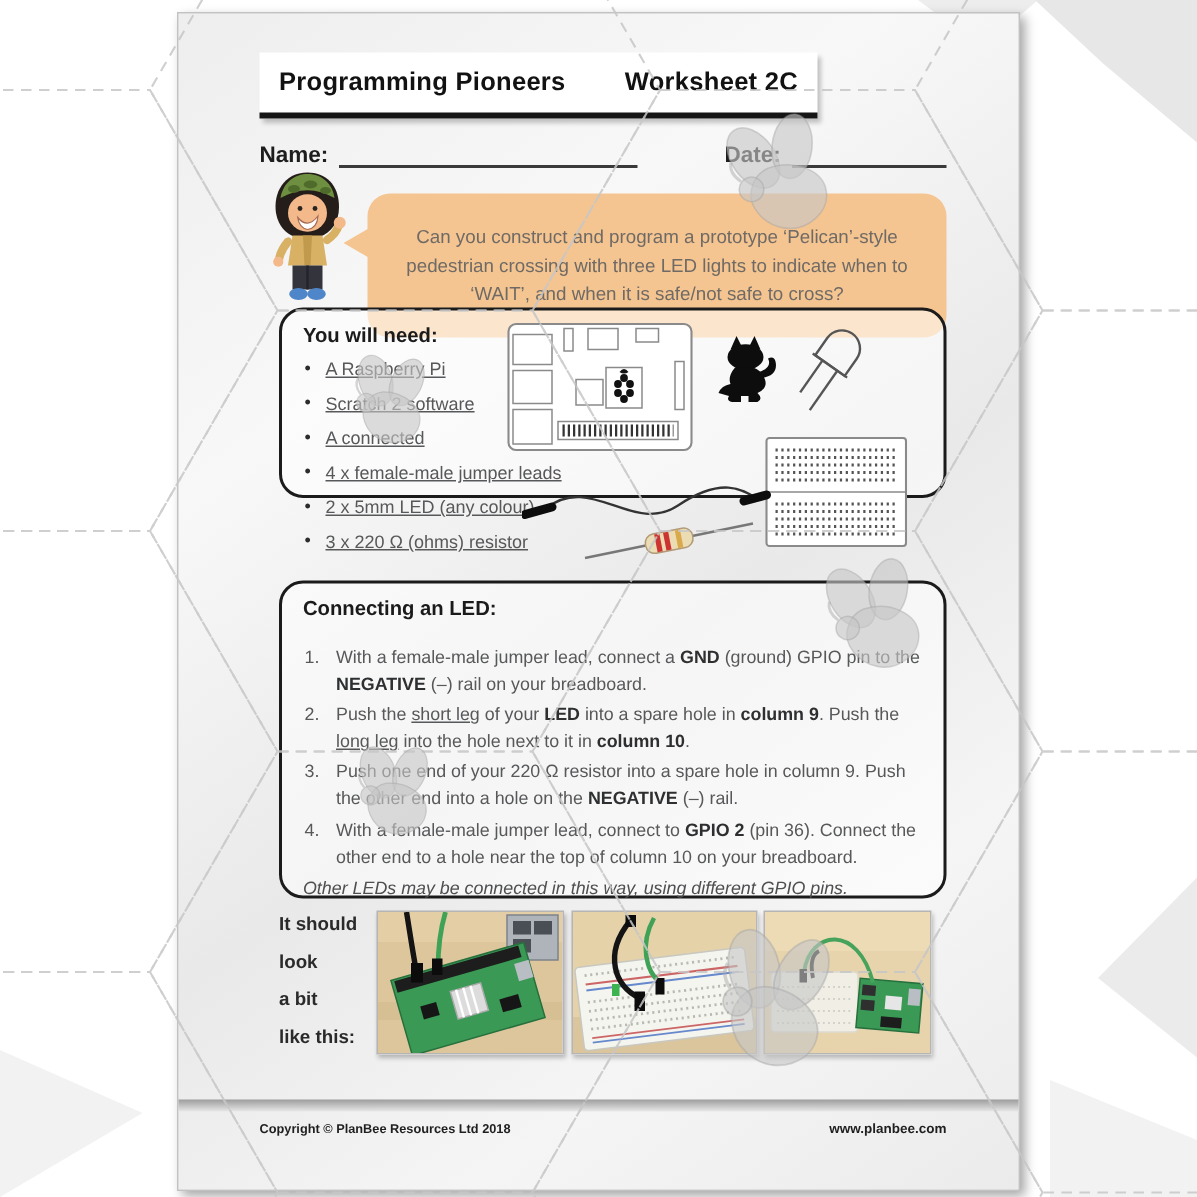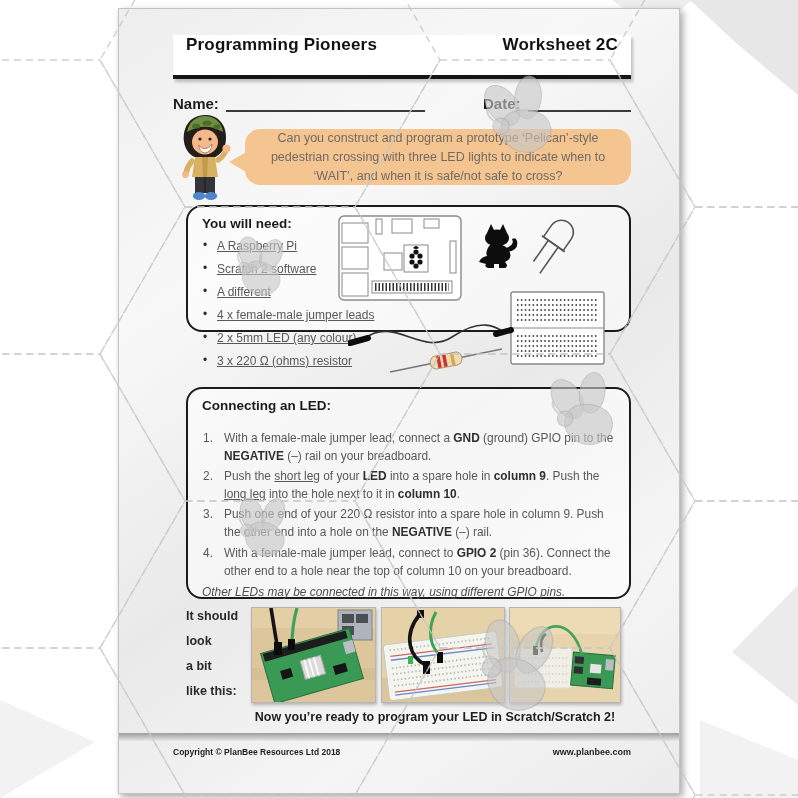--- a/index.html
+++ b/index.html
@@ -5,32 +5,32 @@
   html,body{margin:0;padding:0;background:#ffffff;}
   .canvas{position:relative;width:798px;height:798px;background:#fff;overflow:hidden;
           font-family:"Liberation Sans",sans-serif;}
   svg{display:block;}
   .backdrop{position:absolute;left:0;top:0;z-index:0;}
   
   .page{position:absolute;left:118px;top:8px;width:560px;height:784px;z-index:1;
         background:linear-gradient(145deg,#eeeeee 0%,#f8f8f8 28%,#e9e9e9 55%,#f5f5f5 78%,#ebebeb 100%);
         border:1px solid #c2c2c2;box-shadow:3px 3px 7px rgba(0,0,0,.35);}
   
-  .header-box{position:absolute;left:54px;top:26px;width:458px;height:44px;background:#fff;
+  .header-box{position:absolute;left:54px;top:26px;width:372px;height:44px;background:#fff;
         border-bottom:4px solid #151515;box-shadow:2px 3px 3px rgba(0,0,0,.22);
-        display:flex;justify-content:space-between;align-items:flex-start;padding:0 13px;box-sizing:border-box;}
+        display:flex;justify-content:space-between;align-items:center;padding:0 13px;box-sizing:border-box;}
   .header-box span{font-weight:bold;font-size:17px;color:#121212;letter-spacing:.2px;}
   
   .nd-group{position:absolute;display:flex;align-items:center;}
   .nd-label{font-weight:bold;font-size:15px;color:#1d1d1d;margin-right:7px;}
   .nd-line{border-bottom:2px solid #3a3a3a;height:15px;flex:1;}
   
   .avatar{position:absolute;left:55px;top:102px;}
   .bubble{position:absolute;left:126px;top:120px;width:386px;box-sizing:border-box;
-        background:#f5c591;border-radius:15px;padding:0 18px;}
+        background:#f5c591;border-radius:15px;padding:20px 18px;}
   .bubble p{margin:0;font-size:12.5px;line-height:1.5;color:#6f6a65;text-align:center;}
   .bubble-tail{position:absolute;left:-16px;top:22px;width:0;height:0;
         border-top:11px solid transparent;border-bottom:11px solid transparent;border-right:19px solid #f5c591;}
   
   .box{position:absolute;left:67px;width:445px;border:2px solid #1b1b1b;border-radius:16px;
         background:rgba(255,255,255,.55);box-sizing:border-box;}
   .need-box{top:196px;height:127px;}
   .connect-box{top:378px;height:212px;}
   .box-title{font-weight:bold;font-size:13.5px;color:#1b1b1b;padding:9px 0 0 14px;}
   .need-list{list-style:none;margin:8px 0 0 14px;padding:0;width:212px;}
@@ -118,21 +118,21 @@
     <div class="bubble">
       <div class="bubble-tail"></div>
       <p>Can you construct and program a prototype ‘Pelican’-style pedestrian crossing with three LED lights to indicate when to ‘WAIT’, and when it is safe/not safe to cross?</p>
     </div>
 
     <div class="box need-box">
       <div class="box-title">You will need:</div>
       <ul class="need-list" id="need-list">
           <li>A Raspberry Pi</li>
           <li>Scratch 2 software</li>
-          <li>A different</li>
+          <li>A connected</li>
           <li>4 x female-male jumper leads</li>
           <li>2 x 5mm LED (any colour)</li>
           <li>3 x 220 Ω (ohms) resistor</li>
         </ul>
 
       <svg class="illus" style="left:150px;top:8px;" width="124" height="86" viewBox="0 0 124 86">
         <rect x="1" y="1" width="122" height="84" rx="5" fill="#ffffff" stroke="#8a8a8a" stroke-width="1.4"></rect>
         <rect x="4" y="8" width="26" height="20" fill="none" stroke="#8a8a8a"></rect>
         <rect x="4" y="32" width="26" height="22" fill="none" stroke="#8a8a8a"></rect>
         <rect x="4" y="58" width="26" height="23" fill="none" stroke="#8a8a8a"></rect>
@@ -298,21 +298,20 @@
           <rect x="80" y="56" width="11" height="9" fill="#e6e6e6"></rect>
           <rect x="95" y="50" width="8" height="11" fill="#b9bec4"></rect>
           <rect x="78" y="70" width="14" height="7" fill="#1d1d1d"></rect>
         </g>
         <path d="M72 47 C62 8 30 12 26 40" fill="none" stroke="#47a35c" stroke-width="2.6"></path>
         <path d="M32 44 C30 34 32 28 36 26" fill="none" stroke="#1a1a1a" stroke-width="2.6"></path>
         <rect x="23" y="38" width="5" height="9" fill="#0c0c0c"></rect>
       </svg>
     </div>
 
-    <div class="caption">Now you’re ready to program your LED in Scratch/Scratch 2!</div>
 
     <div class="footer-band"></div>
     <div class="copyright">Copyright © PlanBee Resources Ltd 2018</div>
     <div class="website">www.planbee.com</div>
   </div>
 
   <svg class="hexlayer" width="798" height="798">
     <g fill="none" stroke="#c7c7c7" stroke-width="1.4" stroke-dasharray="7 5" opacity="0.85">
       <polygon points="185,-87 355,-87 440,60 355,207 185,207 100,60"></polygon>
       <polygon points="695,-87 865,-87 950,60 865,207 695,207 610,60"></polygon>

